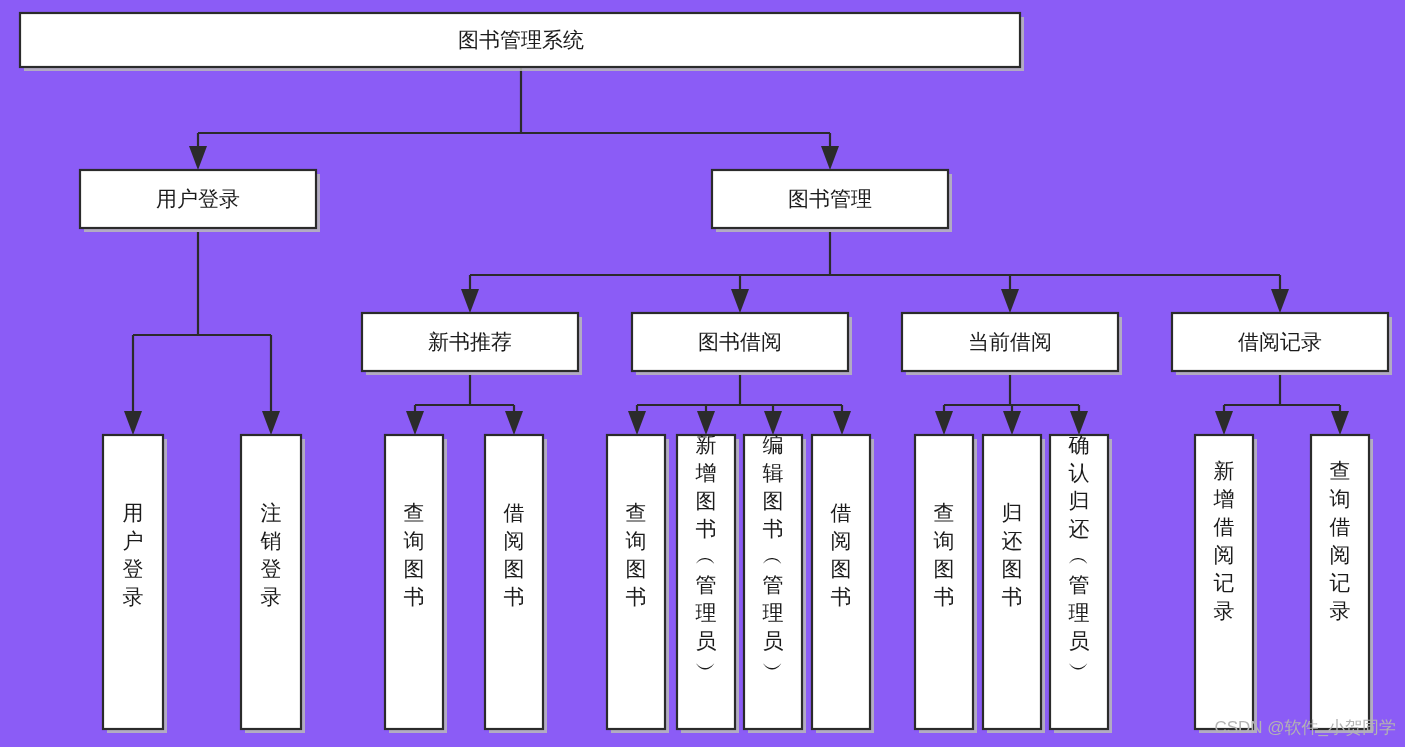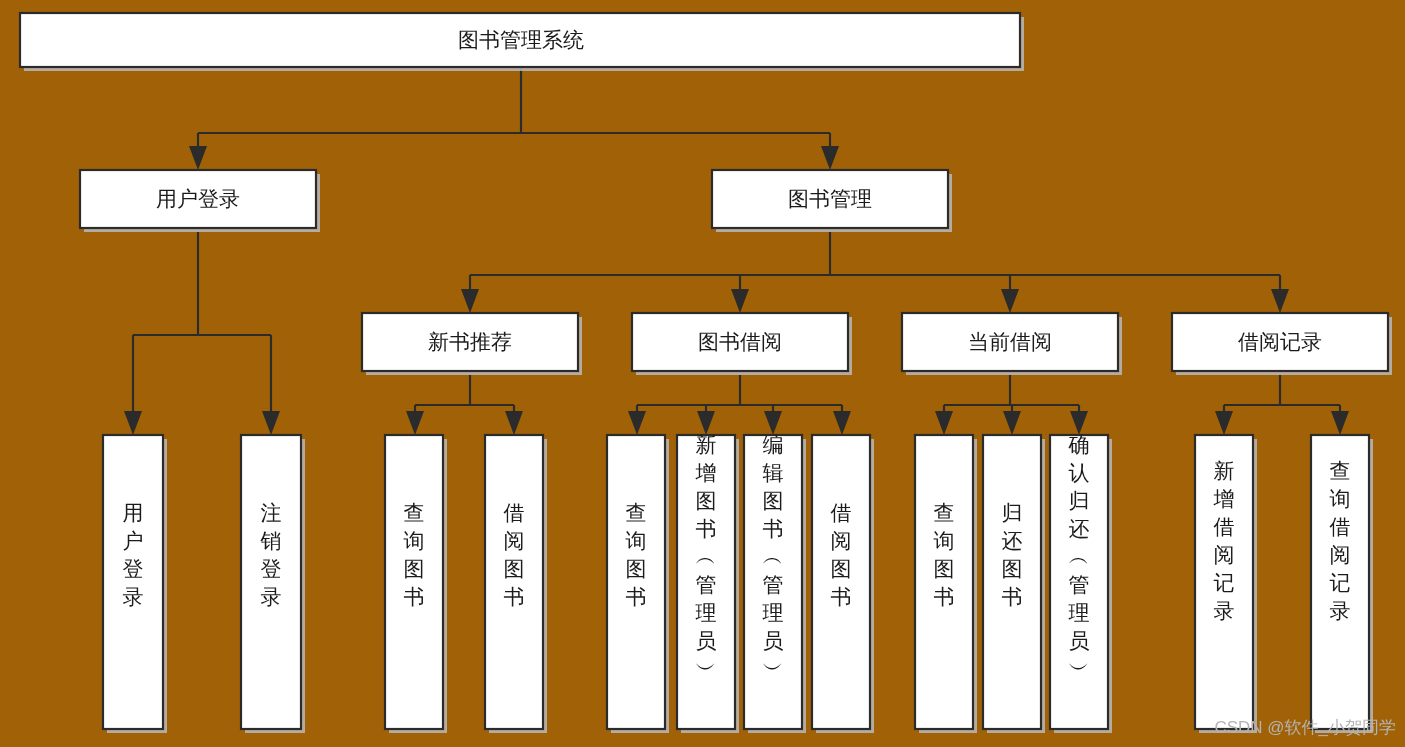--- a/index.html
+++ b/index.html
@@ -10,21 +10,21 @@
   body {
     width: 1405px;
     height: 747px;
     overflow: hidden;
     font-family: "Liberation Sans", "DejaVu Sans", sans-serif;
   }
   #diagram-root {
     position: relative;
     width: 1405px;
     height: 747px;
-    background: #a16207;
+    background: #8b5cf6;
   }
   svg.diagram-canvas {
     position: absolute;
     left: 0;
     top: 0;
     width: 1405px;
     height: 747px;
     display: block;
   }
   .node-box {

